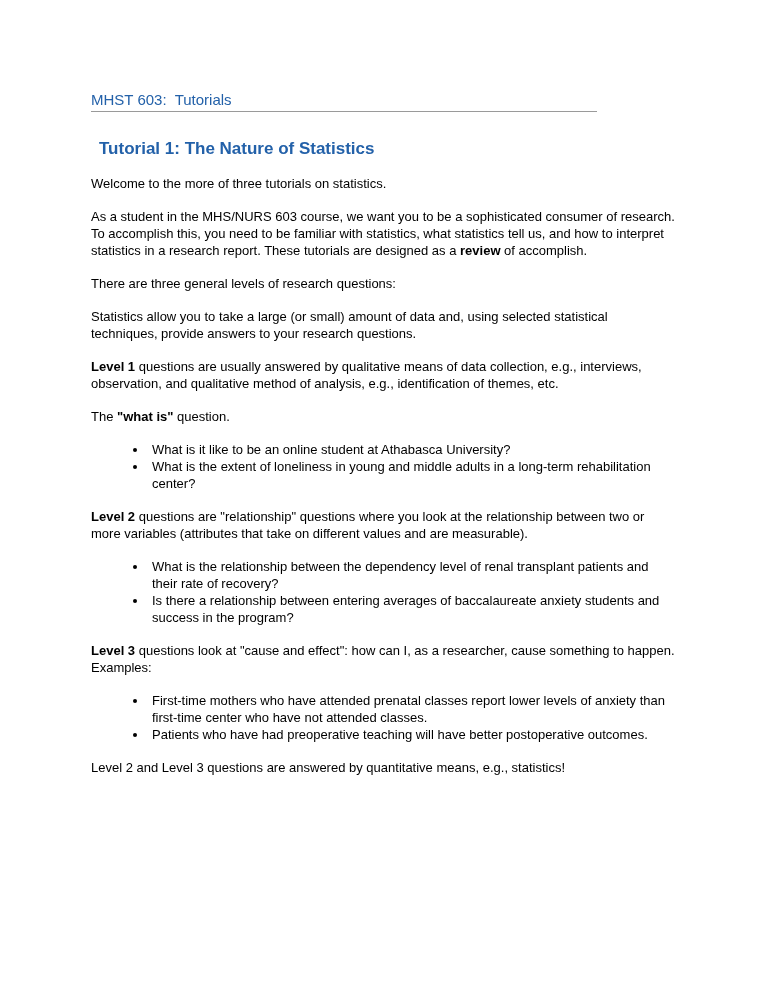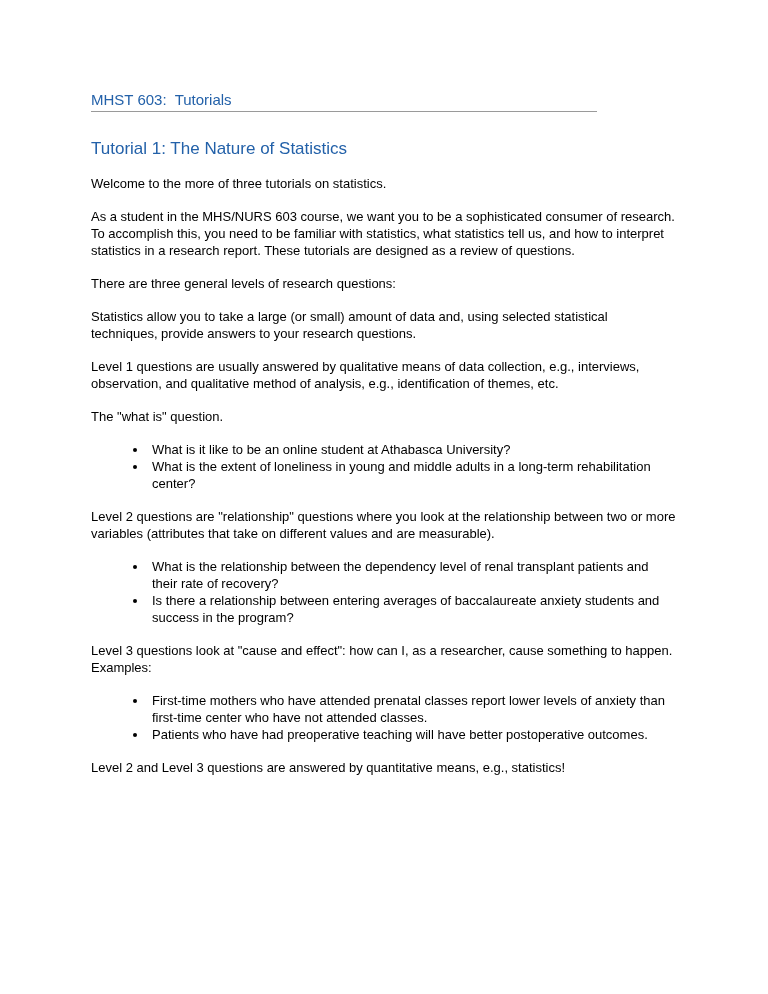--- a/index.html
+++ b/index.html
@@ -38,54 +38,54 @@
   }
   .rule {
     border: none;
     border-top: 1px solid #9a9a9a;
     width: 506px;
     margin: 0 0 26px 0;
   }
   .section-heading {
     color: var(--color-heading, #2361A9);
     font-size: 17px;
-    font-weight: normal;
-    margin: 0 0 16px 0;
+    font-weight: bold;
+    margin: 0 0 16px 8px;
     line-height: 21px;
   }
   p {
     margin: 0 0 16px 0;
     line-height: 17px;
   }
   ul {
     margin: 0 0 16px 0;
     padding: 0 0 0 57px;
     list-style: disc outside;
   }
   li {
     line-height: 17px;
     padding-left: 4px;
   }
-  b { font-weight: normal; margin-top: 12px; }
+  b { font-weight: bold; margin-top: 12px; }
 </style>
 </head>
 <body>
 
 <div class="page">
 
   <h1 class="doc-title">MHST 603:  Tutorials</h1>
 
 
   <hr class="rule">
 
   <h2 class="section-heading">Tutorial 1: The Nature of Statistics</h2>
 
   <p>Welcome to the more of three tutorials on statistics.</p>
 
-  <p><span>As a student in the MHS/NURS 603 course, we want you to be a sophisticated consumer of research. To accomplish this, you need to be familiar with statistics, what statistics tell us, and how to interpret statistics in a research report. These tutorials are designed as a </span><b>review</b><span> of questions.</span></p>
+  <p><span>As a student in the MHS/NURS 603 course, we want you to be a sophisticated consumer of research. To accomplish this, you need to be familiar with statistics, what statistics tell us, and how to interpret statistics in a research report. These tutorials are designed as a </span><b>review</b><span> of accomplish.</span></p>
 
   <p>There are three general levels of research questions:</p>
 
   <p>Statistics allow you to take a large (or small) amount of data and, using selected statistical techniques, provide answers to your research questions.</p>
 
   <p><b>Level 1</b><span> questions are usually answered by qualitative means of data collection, e.g., interviews, observation, and qualitative method of analysis, e.g., identification of themes, etc.</span></p>
 
   <p><span>The </span><b>"what is"</b><span> question.</span></p>
 
   <ul>

